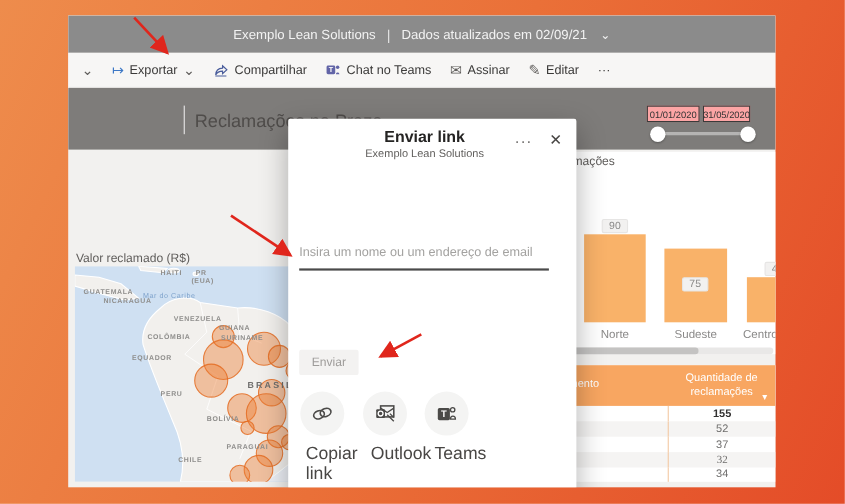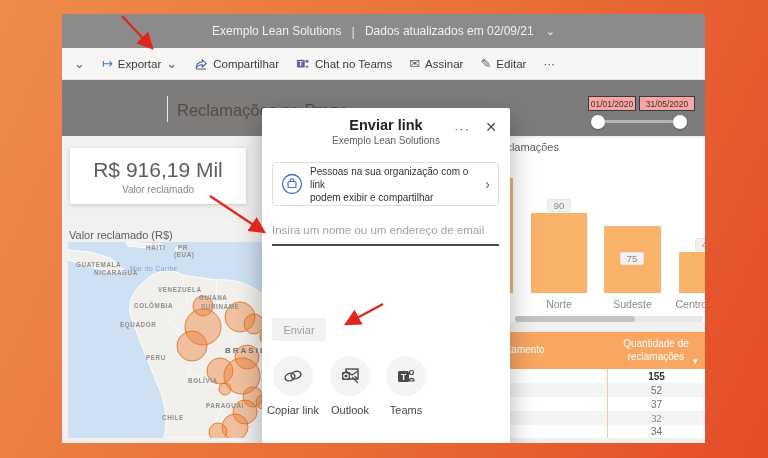--- a/index.html
+++ b/index.html
@@ -21,21 +21,21 @@
   
   .dash{position:absolute;left:0;top:66px;width:643px;height:363px;}
   .dash-header{position:absolute;left:0;top:0;width:643px;height:56px;background:#7e7c7a;}
   .brand{position:absolute;left:11px;top:20px;font-size:17px;white-space:nowrap;}
   .brand .lean{color:#ED7D31;font-weight:bold;}
   .brand .sol{color:#F2B183;}
   .hdiv{position:absolute;left:105px;top:16px;width:1px;height:26px;background:#e8e8e8;}
   .page-title{position:absolute;left:115px;top:21px;font-size:16.5px;color:#4f4c4a;white-space:nowrap;}
   .datebox{position:absolute;top:16px;height:15px;background:#fca5a5;border:1px solid #3a3a3a;color:#333;
            font-size:8.5px;display:flex;align-items:center;justify-content:center;box-sizing:border-box;}
-  .db1{left:526px;width:48px;} .db2{left:577px;width:56px;}
+  .db1{left:526px;width:48px;} .db2{left:577px;width:43px;}
   .sl-track{position:absolute;left:536px;top:40px;width:82px;height:3px;background:#b5b4b3;border-radius:2px;}
   .sl-handle{position:absolute;width:14px;height:14px;border-radius:50%;background:#fff;top:35px;box-shadow:0 1px 2px rgba(0,0,0,.3);}
   .h1{left:529px;} .h2{left:611px;}
   
   .kpi{position:absolute;left:8px;top:68px;width:176px;height:56px;background:#fff;box-shadow:0 1px 4px rgba(0,0,0,.18);
        display:flex;flex-direction:column;align-items:center;justify-content:center;}
   .kpi .v{font-size:21px;color:#5f5d5b;}
   .kpi .l{font-size:10px;color:#8a8886;margin-top:2px;}
   
   .map-title{position:absolute;left:7px;top:149px;font-size:11px;color:#605e5c;}
@@ -60,40 +60,40 @@
   .th1{position:absolute;left:140px;top:12px;width:80px;text-align:center;}
   .th2{position:absolute;left:274px;top:6px;width:98px;text-align:center;line-height:1.25;}
   .sorticon{position:absolute;left:360px;top:24px;font-size:9px;color:#fff;}
   .trow{position:absolute;left:0;width:372px;height:14px;display:flex;}
   .td1{width:274px;display:flex;align-items:center;justify-content:center;color:#7b7a79;font-size:9px;letter-spacing:.5px;}
   .td2{width:98px;display:flex;align-items:center;justify-content:center;color:#6f6e6d;border-left:1px solid #f3c9a4;box-sizing:border-box;}
   .trow.alt{background:#f5f4f3;}
   .trow.total .td2{font-weight:bold;color:#323130;}
   
   .dialog{position:absolute;left:200px;top:94px;width:248px;height:348px;background:#fff;border-radius:2px;
-          box-shadow:0 10px 26px rgba(0,0,0,.30);z-index:10;}
+          box-shadow:0 10px 26px rgba(0,0,0,.30);z-index:10;padding-left:14px;}
   .dlg-title{position:absolute;left:0;top:9px;width:248px;text-align:center;font-size:14.5px;font-weight:600;color:#252423;}
   .dlg-sub{position:absolute;left:0;top:27px;width:248px;text-align:center;font-size:10px;color:#605e5c;}
   .dlg-more{position:absolute;right:40px;top:13px;font-size:13px;color:#605e5c;letter-spacing:1px;}
   .dlg-close{position:absolute;right:13px;top:11px;font-size:14px;color:#484644;}
   .aud-box{position:absolute;left:10px;top:54px;width:227px;height:44px;border:1px solid #e0dedc;border-radius:4px;
            box-sizing:border-box;display:flex;align-items:center;}
   .aud-icon{margin:0 7px 0 8px;flex:0 0 auto;}
   .aud-text{font-size:10px;color:#323130;line-height:1.3;}
   .aud-chev{margin-left:auto;margin-right:8px;font-size:14px;color:#605e5c;}
   .email{position:absolute;left:10px;top:112px;width:227px;border:none;outline:none;border-bottom:2px solid #4a4a4a;
          font-size:11.5px;color:#323130;padding:4px 0 8px 0;font-family:inherit;background:transparent;}
   .email::placeholder{color:#a3a2a0;}
   .msg{position:absolute;left:10px;top:158px;font-size:11.5px;color:#a3a2a0;}
   .send{position:absolute;left:10px;top:210px;width:54px;height:23px;background:#f3f2f1;border-radius:2px;
         display:flex;align-items:center;justify-content:center;font-size:11px;color:#9e9c9a;}
   .actcircle{position:absolute;top:248px;width:40px;height:40px;border-radius:50%;background:#f4f4f3;
              display:flex;align-items:center;justify-content:center;}
   .ac1{left:11px;} .ac2{left:68px;} .ac3{left:124px;}
-  .actlab{position:absolute;top:296px;font-size:11px;color:#484644;text-align:center;}
+  .actlab{position:absolute;top:296px;font-size:16px;color:#484644;text-align:left;margin-left:14px;}
   .al1{left:2px;width:58px;} .al2{left:61px;width:54px;} .al3{left:119px;width:50px;}
   .arrows{position:absolute;left:0;top:0;z-index:30;pointer-events:none;}
 </style>
 </head>
 <body>
 
 <div class="window">
 
   <div class="titlebar">
     <span>Exemplo Lean Solutions</span>
@@ -140,24 +140,20 @@
     <div class="dash-header">
       <div class="hdiv"></div>
       <div class="page-title">Reclamações no Prazo</div>
       <div class="datebox db1">01/01/2020</div>
       <div class="datebox db2">31/05/2020</div>
       <div class="sl-track"></div>
       <div class="sl-handle h1"></div>
       <div class="sl-handle h2"></div>
     </div>
 
-    <div class="kpi">
-      <div class="v">R$ 916,19 Mil</div>
-      <div class="l">Valor reclamado</div>
-    </div>
 
     <div class="map-title">Valor reclamado (R$)</div>
     <div class="map">
       <svg width="360" height="196" viewBox="0 0 360 196">
         <rect x="0" y="0" width="360" height="196" fill="#cfe0f2"></rect>
         <g fill="#f2f0ed" stroke="#ffffff" stroke-width="1">
           <path d="M0,8 L22,10 L42,16 L58,29 L46,31 L20,24 L0,18 Z"></path>
           <path d="M58,0 L84,2 L80,6 L60,4 Z"></path>
           <ellipse cx="90" cy="4" rx="5" ry="2.2"></ellipse>
           <ellipse cx="110" cy="7" rx="2.5" ry="1.6"></ellipse>
@@ -257,32 +253,20 @@
       </div>
     </div>
   </div>
 
   <div class="dialog">
     <div class="dlg-title">Enviar link</div>
     <div class="dlg-sub">Exemplo Lean Solutions</div>
     <div class="dlg-more">···</div>
     <div class="dlg-close">✕</div>
 
-    <div class="aud-box">
-      <svg class="aud-icon" width="22" height="22" viewBox="0 0 22 22">
-        <circle cx="11" cy="11" r="9.5" fill="none" stroke="#4472C4" stroke-width="1.3"></circle>
-        <rect x="7" y="8.5" width="8" height="6" rx="1" fill="none" stroke="#4472C4" stroke-width="1.2"></rect>
-        <path d="M9.2 8.5 V7.2 a1.8 1.3 0 0 1 3.6 0 V8.5" fill="none" stroke="#4472C4" stroke-width="1.2"></path>
-      </svg>
-      <span class="aud-text">
-        <span style="display:block">Pessoas na sua organização com o link</span>
-        <span style="display:block">podem exibir e compartilhar</span>
-      </span>
-      <span class="aud-chev">›</span>
-    </div>
 
     <input class="email" type="text" placeholder="Insira um nome ou um endereço de email" style="">
     <div class="send">Enviar</div>
 
     <div class="actcircle ac1">
       <svg width="22" height="22" viewBox="0 0 22 22">
         <ellipse cx="8" cy="12" rx="5" ry="3.6" fill="none" stroke="#4b4a48" stroke-width="1.5" transform="rotate(-20 8 12)"></ellipse>
         <ellipse cx="14" cy="10" rx="5" ry="3.6" fill="none" stroke="#4b4a48" stroke-width="1.5" transform="rotate(-20 14 10)"></ellipse>
       </svg>
     </div>

